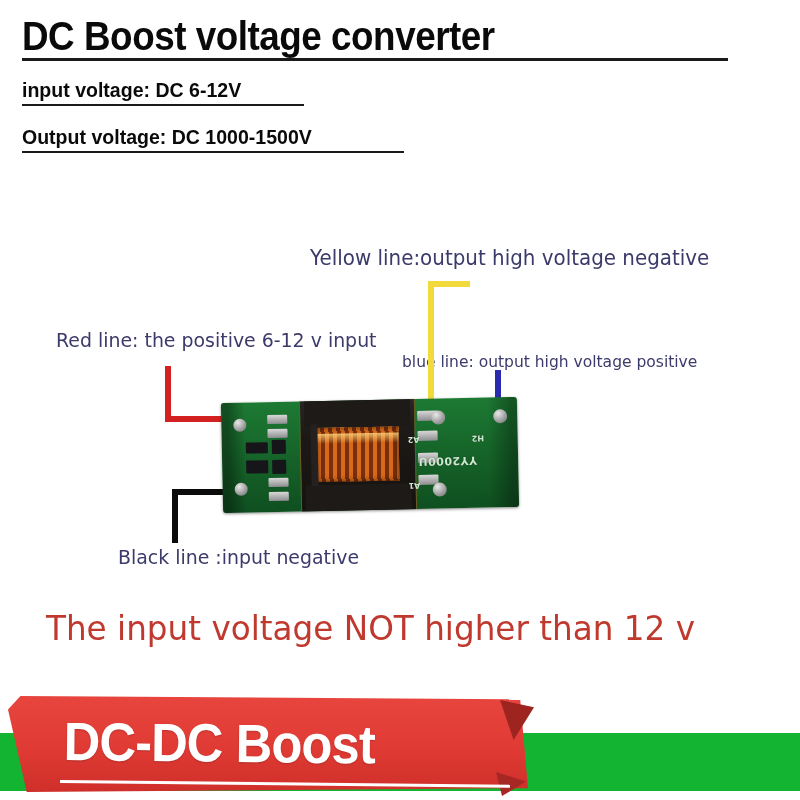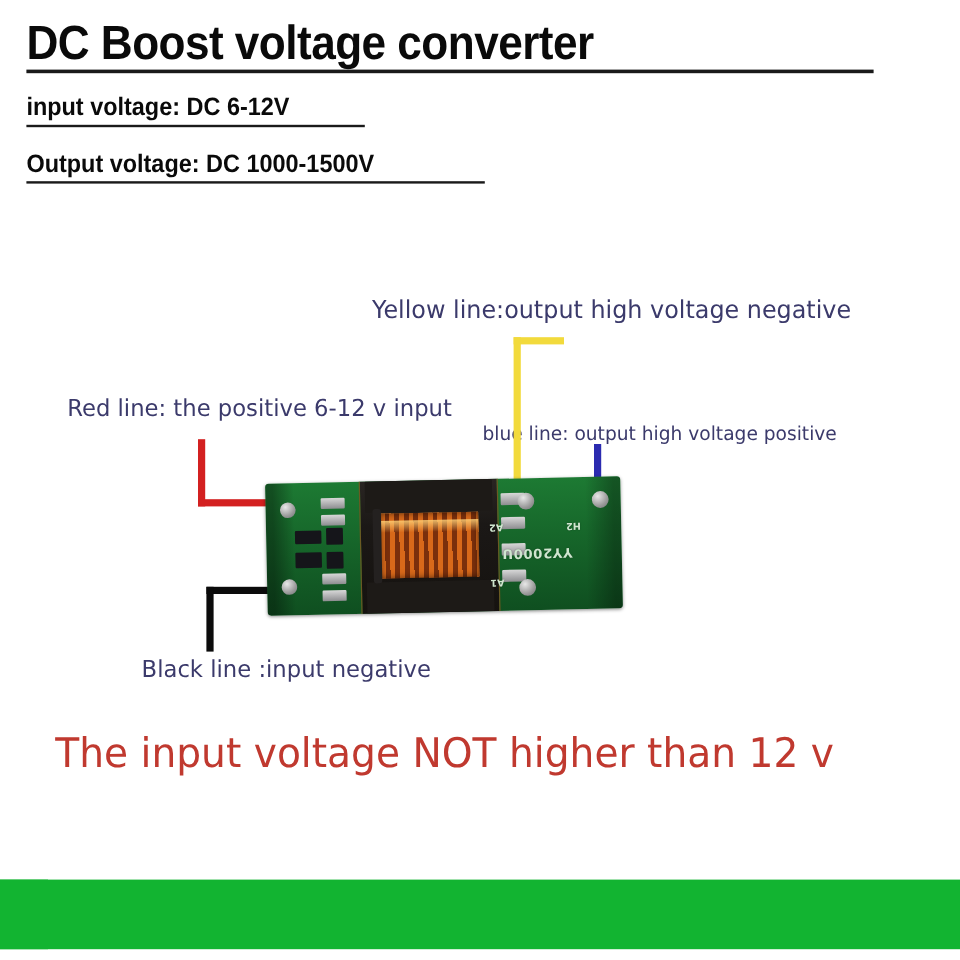--- a/index.html
+++ b/index.html
@@ -234,14 +234,21 @@
       <div class="silk silk-a1">A1</div>
       <div class="silk silk-h2">H2</div>
     </div>
   </div>
 
   <div class="warn">The input voltage NOT higher than 12 v</div>
 
   <div class="green-bar"></div>
   <div class="green-notch"></div>
 
+  <div class="ribbon">
+    <div class="ribbon-body"></div>
+    <div class="ribbon-fold"></div>
+    <div class="ribbon-fold2"></div>
+    <div class="ribbon-text">DC-DC Boost</div>
+    <div class="ribbon-rule"></div>
+  </div>
 
 </div>
 
 </body></html>

